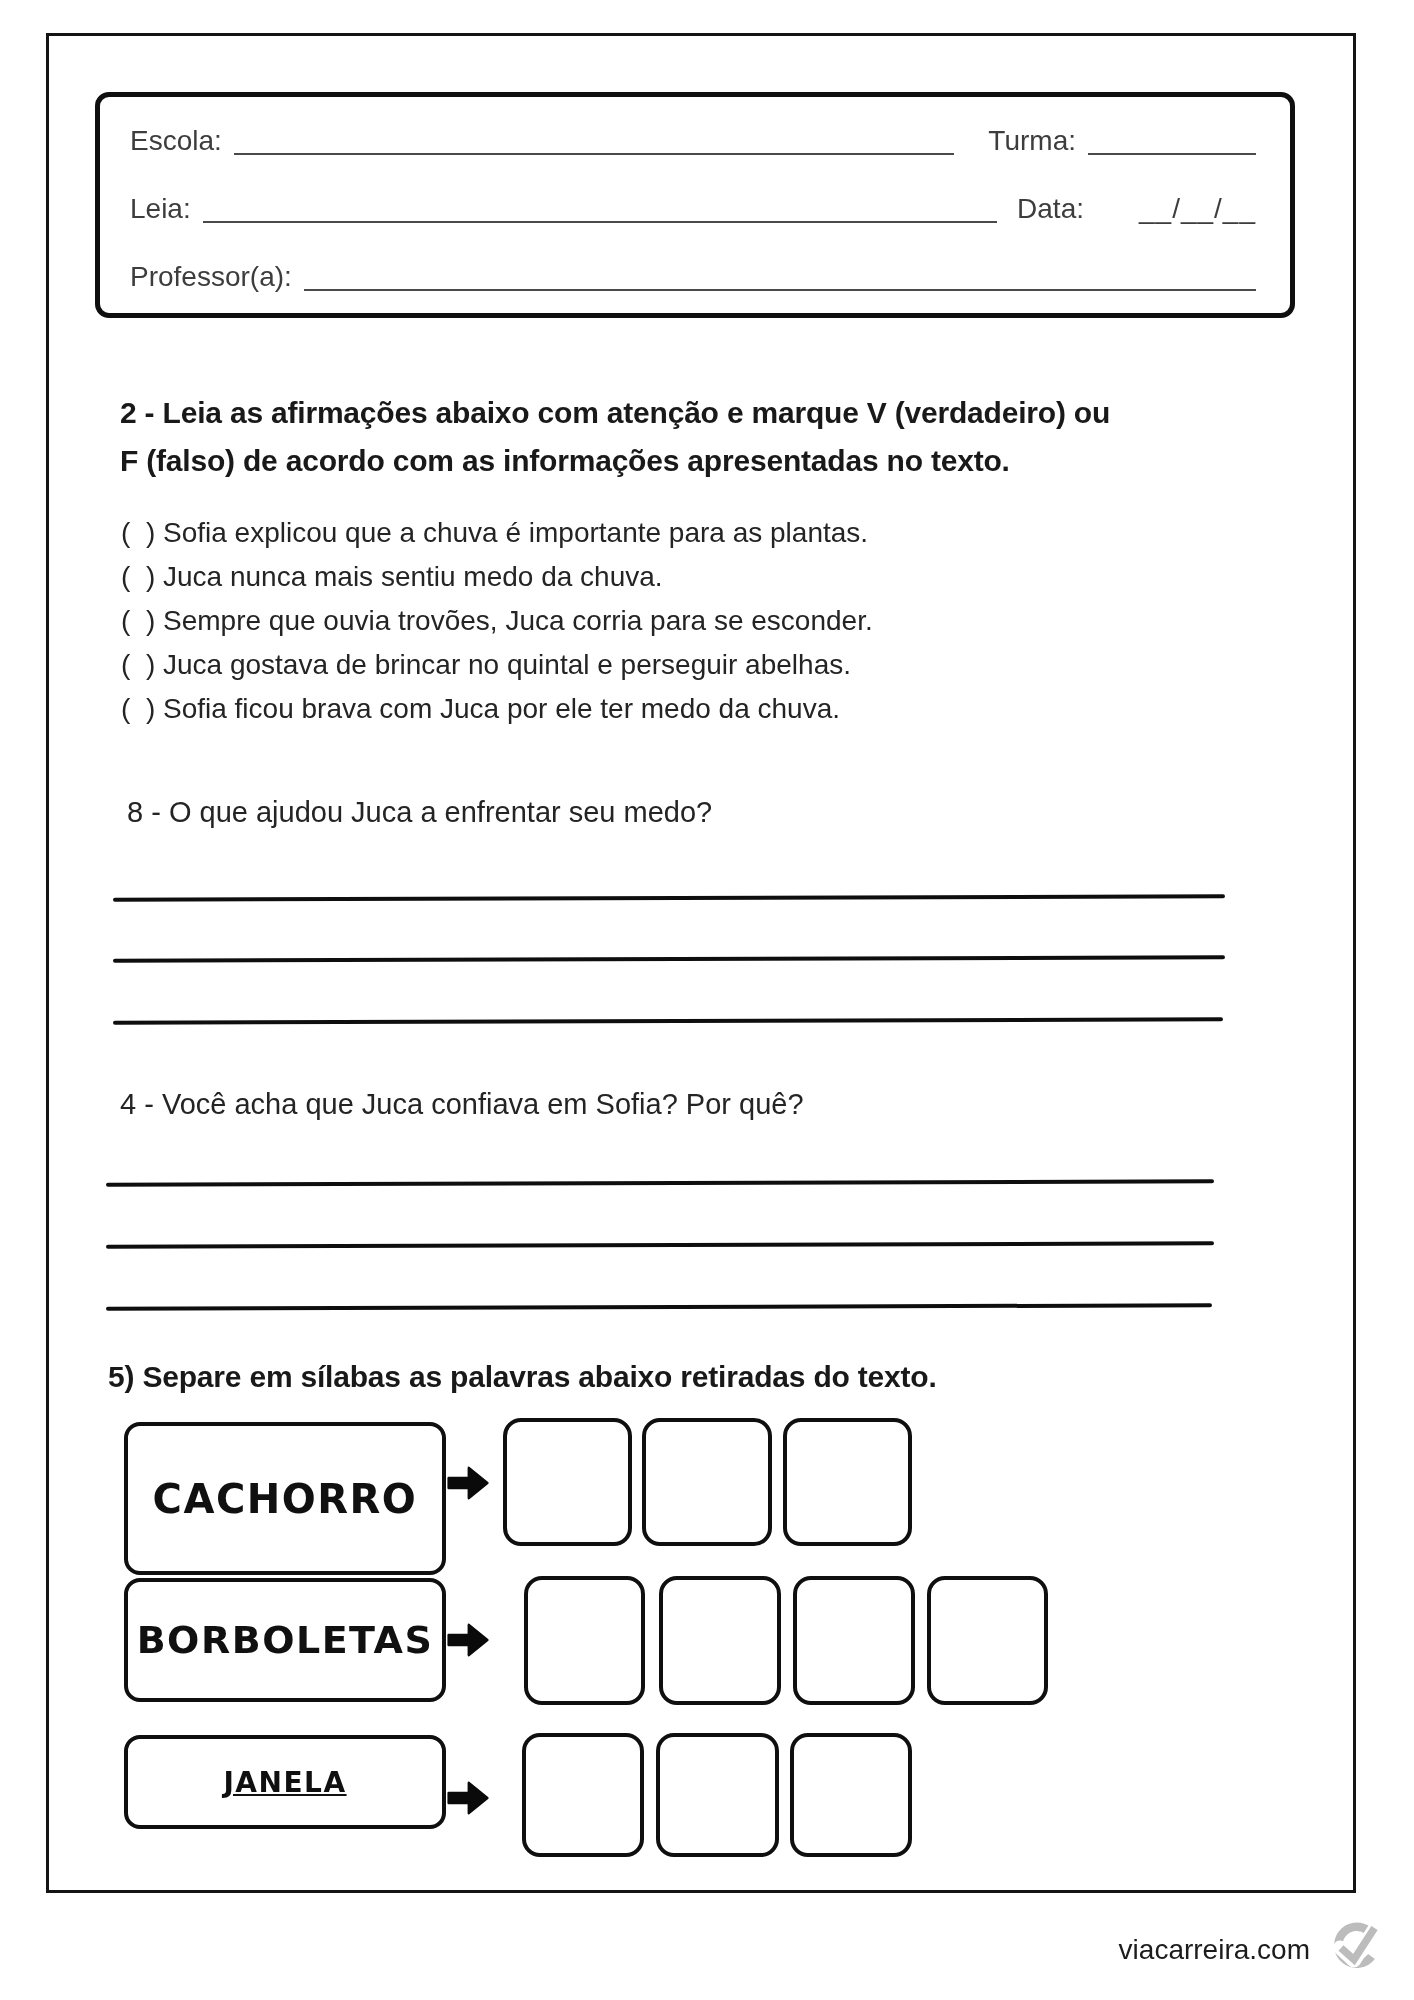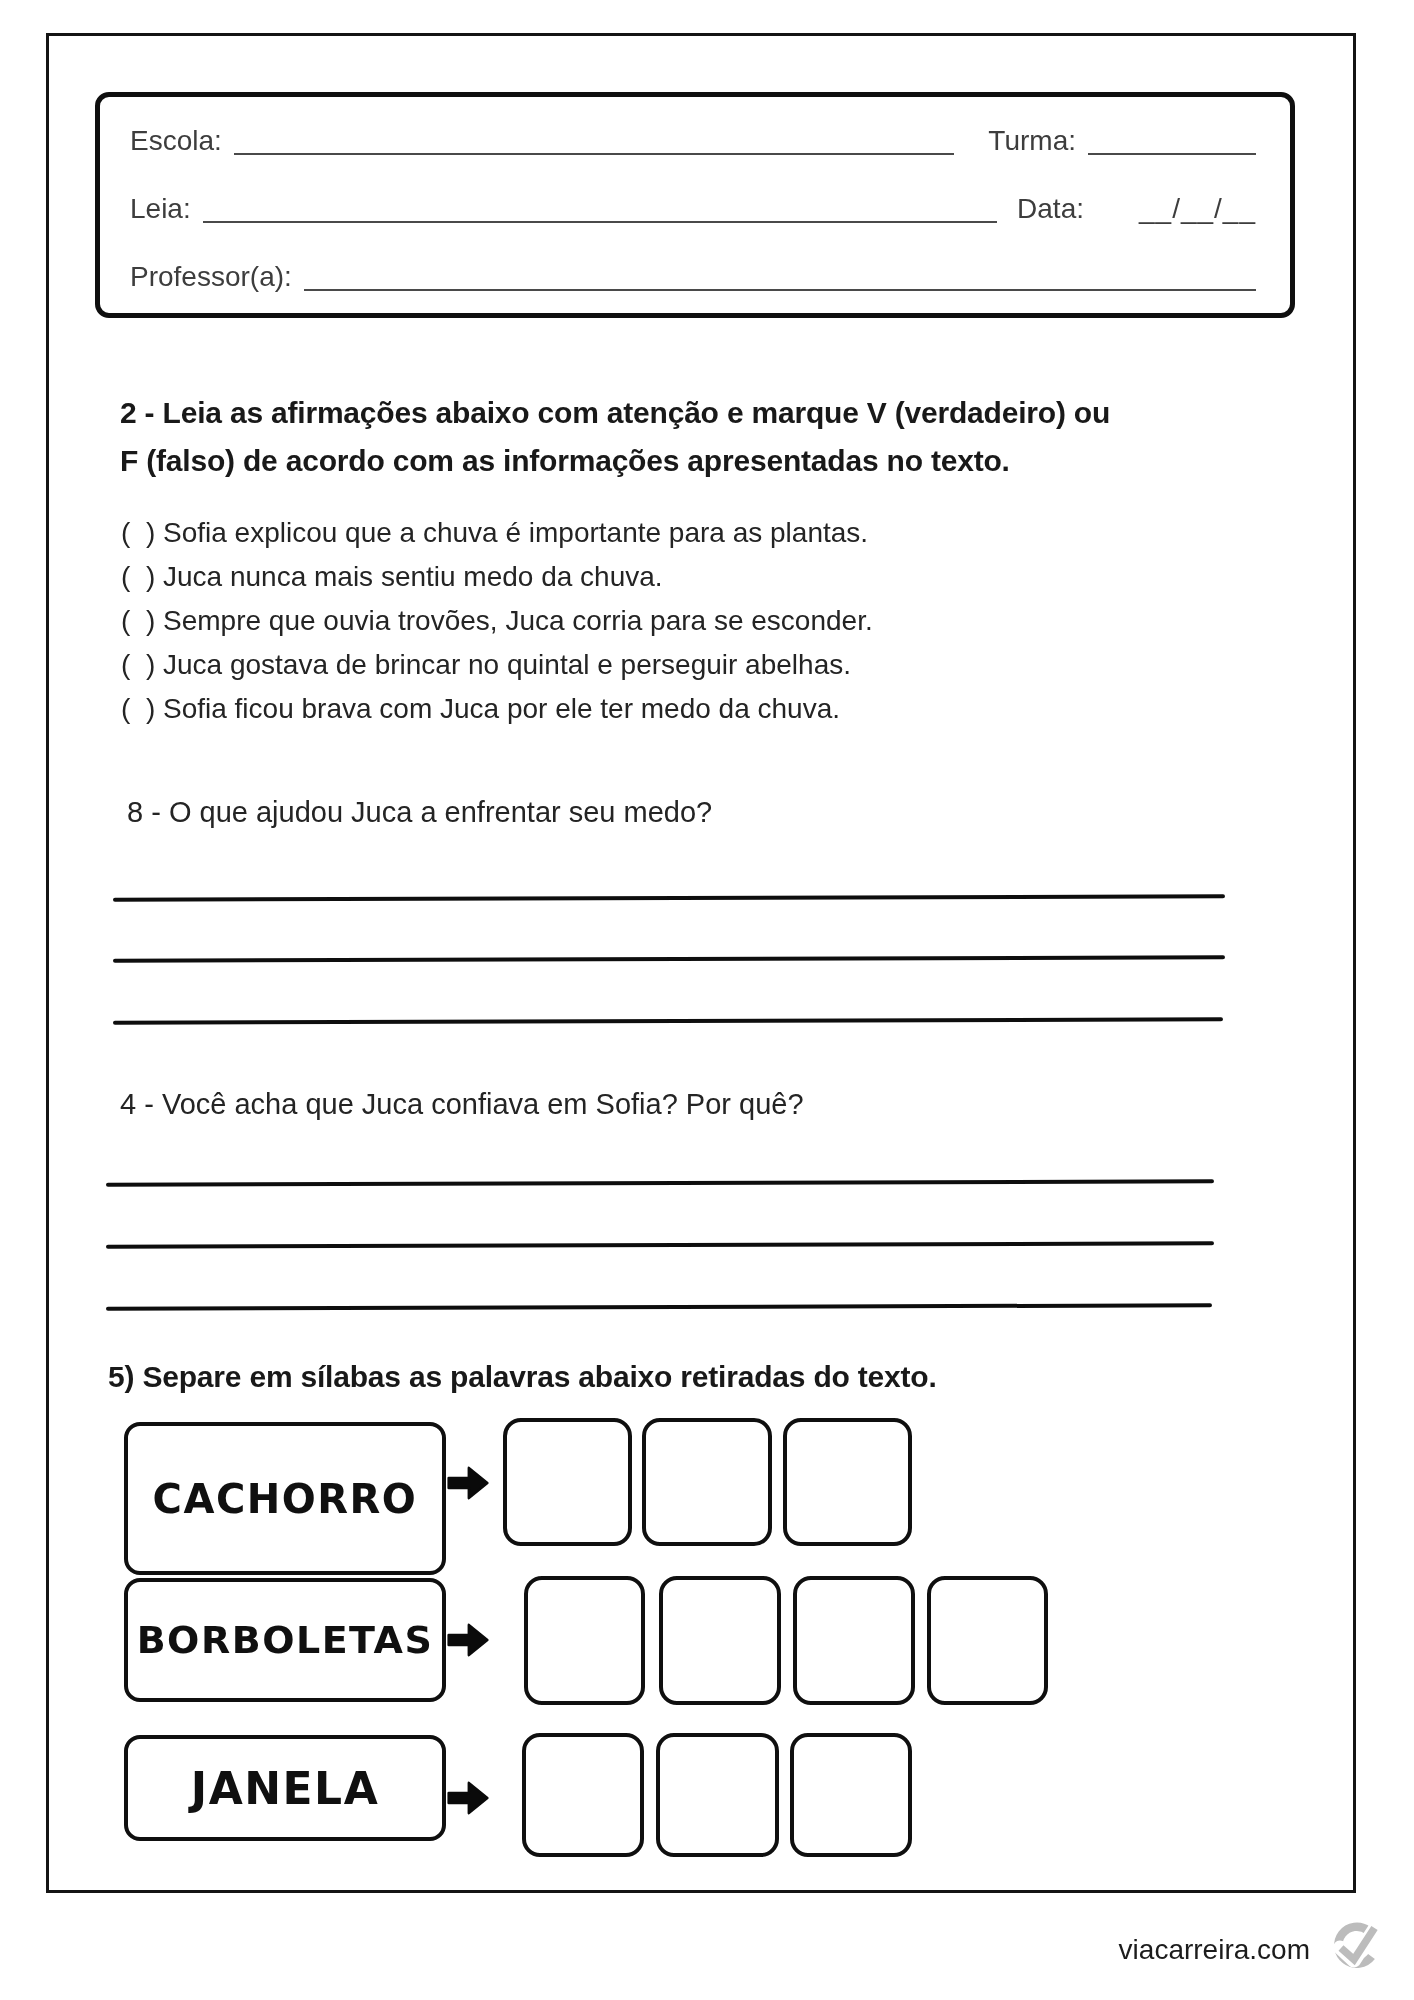--- a/index.html
+++ b/index.html
@@ -131,21 +131,21 @@
 
   <div class="word-box" style="top:1578px; height:124px; font-size:38px;">BORBOLETAS</div>
   <svg class="arrow" style="top:1620px;" viewBox="0 0 50 44">
     <path d="M2 16 H26 V4 L48 22 L26 40 V28 H2 Z" fill="#0a0a0a" stroke="#0a0a0a" stroke-width="3" stroke-linejoin="round"></path>
   </svg>
   <div class="syl-box" style="left:524px; top:1576px; width:121px; height:129px;"></div>
   <div class="syl-box" style="left:659px; top:1576px; width:122px; height:129px;"></div>
   <div class="syl-box" style="left:793px; top:1576px; width:122px; height:129px;"></div>
   <div class="syl-box" style="left:927px; top:1576px; width:121px; height:129px;"></div>
 
-  <div class="word-box" style="top:1735px; height:106px; font-size:44px;">JANELA</div>
+  <div class="word-box" style="top:1735px; height:94px; font-size:28px;text-decoration:underline;">JANELA</div>
   <svg class="arrow" style="top:1778px;" viewBox="0 0 50 44">
     <path d="M2 16 H26 V4 L48 22 L26 40 V28 H2 Z" fill="#0a0a0a" stroke="#0a0a0a" stroke-width="3" stroke-linejoin="round"></path>
   </svg>
   <div class="syl-box" style="left:522px; top:1733px; width:122px; height:124px;"></div>
   <div class="syl-box" style="left:656px; top:1733px; width:123px; height:124px;"></div>
   <div class="syl-box" style="left:790px; top:1733px; width:122px; height:124px;"></div>
 
   <div class="footer-site">viacarreira.com</div>
   <svg class="footer-logo" viewBox="0 0 100 110">
     <path d="M 80 22 A 37 37 0 1 0 87 74" fill="none" stroke="#bcbcbc" stroke-width="17"></path>

